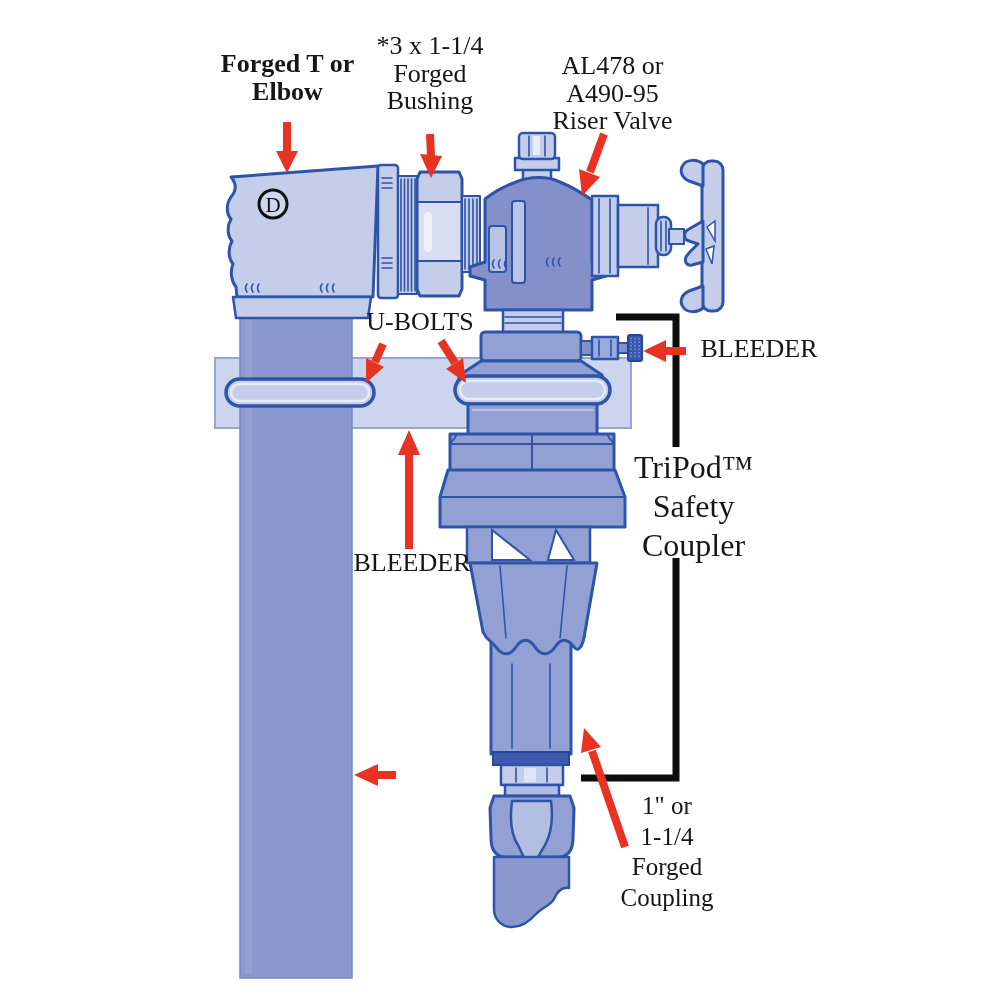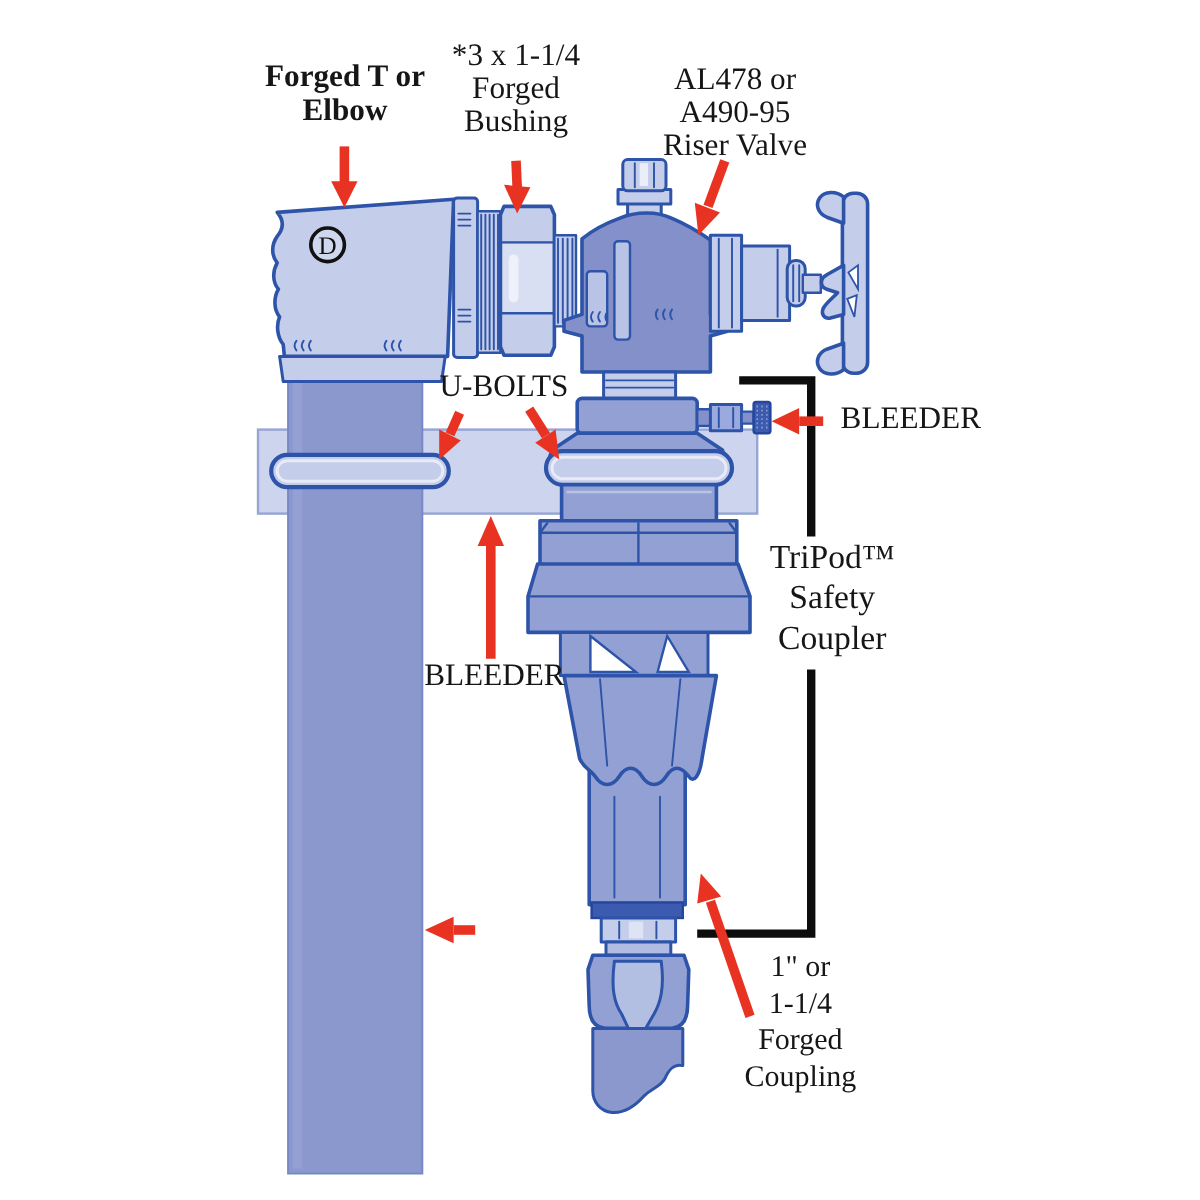--- a/index.html
+++ b/index.html
@@ -249,21 +249,21 @@
 <div class="label" style="left:210px;top:50px;width:155px;line-height:1.06;font-weight:bold;">Forged T or
 Elbow</div>
 <div class="label" style="left:372px;top:32px;width:116px;line-height:1.06;">*3 x 1-1/4
 Forged
 Bushing</div>
 <div class="label" style="left:549px;top:32px;width:127px;line-height:1.06;margin-top:20px;">AL478 or
 A490-95
 Riser Valve</div>
 <div class="label" style="left:358px;top:308px;width:124px;">U-BOLTS</div>
 <div class="label" style="left:689px;top:335px;width:140px;text-align:center;">BLEEDER</div>
-<div class="label" style="left:630px;top:448px;width:127px;font-size:28px;line-height:1.22;">TriPod™
+<div class="label" style="left:630px;top:448px;width:127px;font-size:32px;line-height:1.22;">TriPod™
 Safety
 Coupler</div>
 <div class="label" style="left:351px;top:549px;width:122px;">BLEEDER</div>
 <div class="label" style="left:604px;top:791px;width:126px;font-size:25px;line-height:1.22;">1" or
 1-1/4
 Forged
 Coupling</div>
 
 </div>
 

